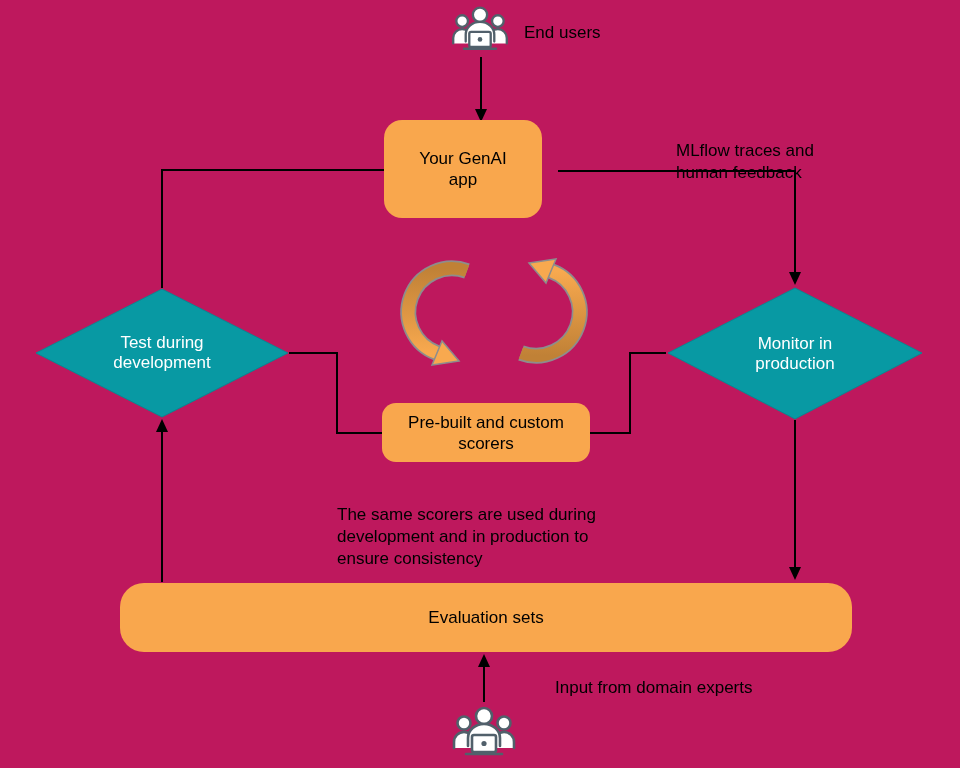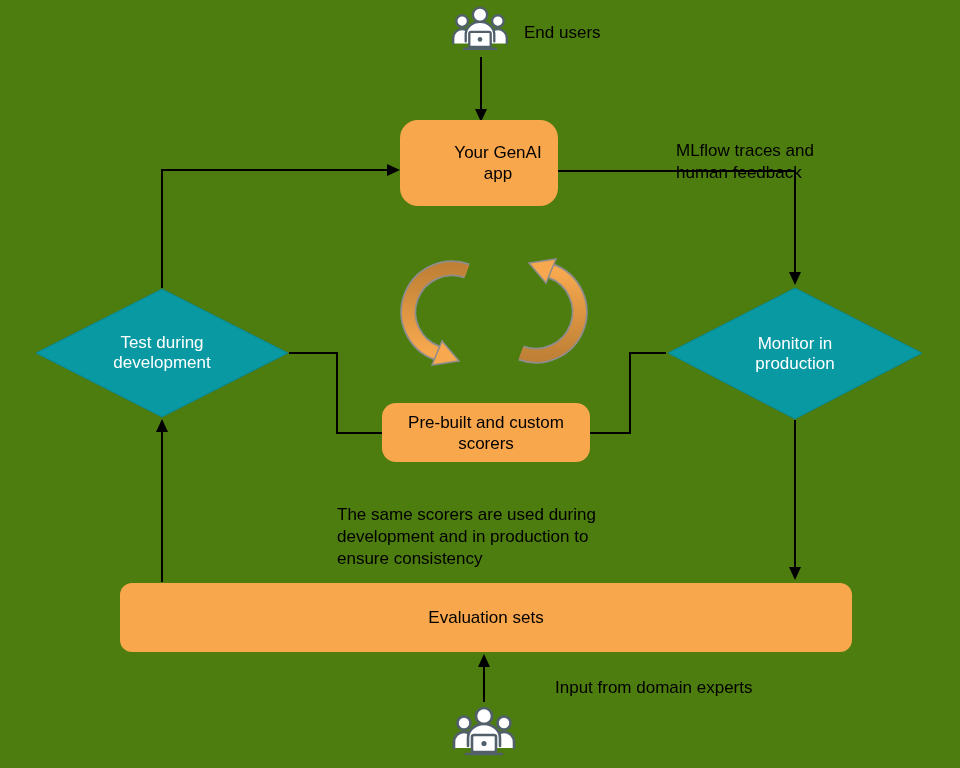--- a/index.html
+++ b/index.html
@@ -1,33 +1,33 @@
 <!DOCTYPE html>
 <html style="--orange: #F9A74D; --teal: #0899A3; --teal-edge: #0B8791; --line: #000000; --text: #000000; --text-on-teal: #FFFFFF; --icon: #51606B; --arrow-light: #F8A94F; --arrow-dark: #C08136; --arrow-outline: #8D8D8D;"><head>
 <meta charset="utf-8">
 <style>
   html,body{margin:0;padding:0;background:#ffffff;}
   .canvas{
     position:relative;width:960px;height:768px;overflow:hidden;
     font-family:"Liberation Sans", sans-serif;color:var(--text,#000);
-    background:#4d7c0f;
+    background:#be185d;
   }
   .overlay{position:absolute;left:0;top:0;width:960px;height:768px;}
   .edge-line{stroke:var(--line,#000);stroke-width:2;fill:none;}
   .edge-head{fill:var(--line,#000);stroke:none;}
   .node{
     position:absolute;display:flex;align-items:center;justify-content:center;
     text-align:center;background:var(--orange,#F9A74D);
     font-size:17px;line-height:21px;color:#000;
   }
-  .node-genai{left:400px;top:120px;width:158px;height:86px;border-radius:18px;justify-content:flex-end;}
+  .node-genai{left:384px;top:120px;width:158px;height:98px;border-radius:18px;}
   .node-genai .inner{width:120px;}
   .node-scorers{left:382px;top:403px;width:208px;height:59px;border-radius:14px;}
   .node-scorers .inner{width:185px;}
-  .node-eval{left:120px;top:583px;width:732px;height:69px;border-radius:12px;}
+  .node-eval{left:120px;top:583px;width:732px;height:69px;border-radius:24px;}
   .diamond{position:absolute;}
   .diamond svg{display:block;}
   .diamond polygon{fill:var(--teal,#0899A3);stroke:var(--teal-edge,#0B8791);stroke-width:1;}
   .diamond .dlabel{
     position:absolute;left:0;top:0;right:0;bottom:0;
     display:flex;align-items:center;justify-content:center;text-align:center;
     color:var(--text-on-teal,#fff);font-size:17px;line-height:20px;
   }
   .diamond-test{left:35px;top:288px;width:254px;height:130px;}
   .diamond-test .dlabel div{width:112px;}

